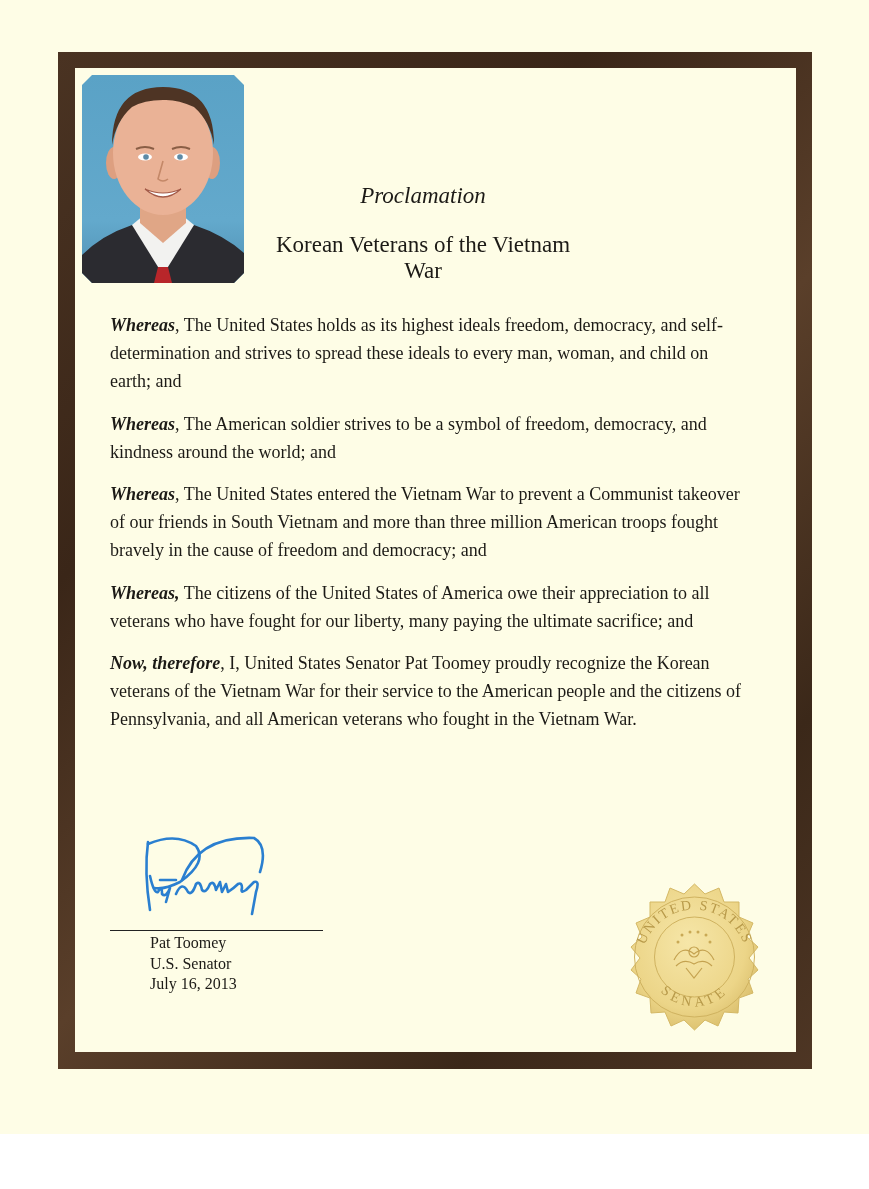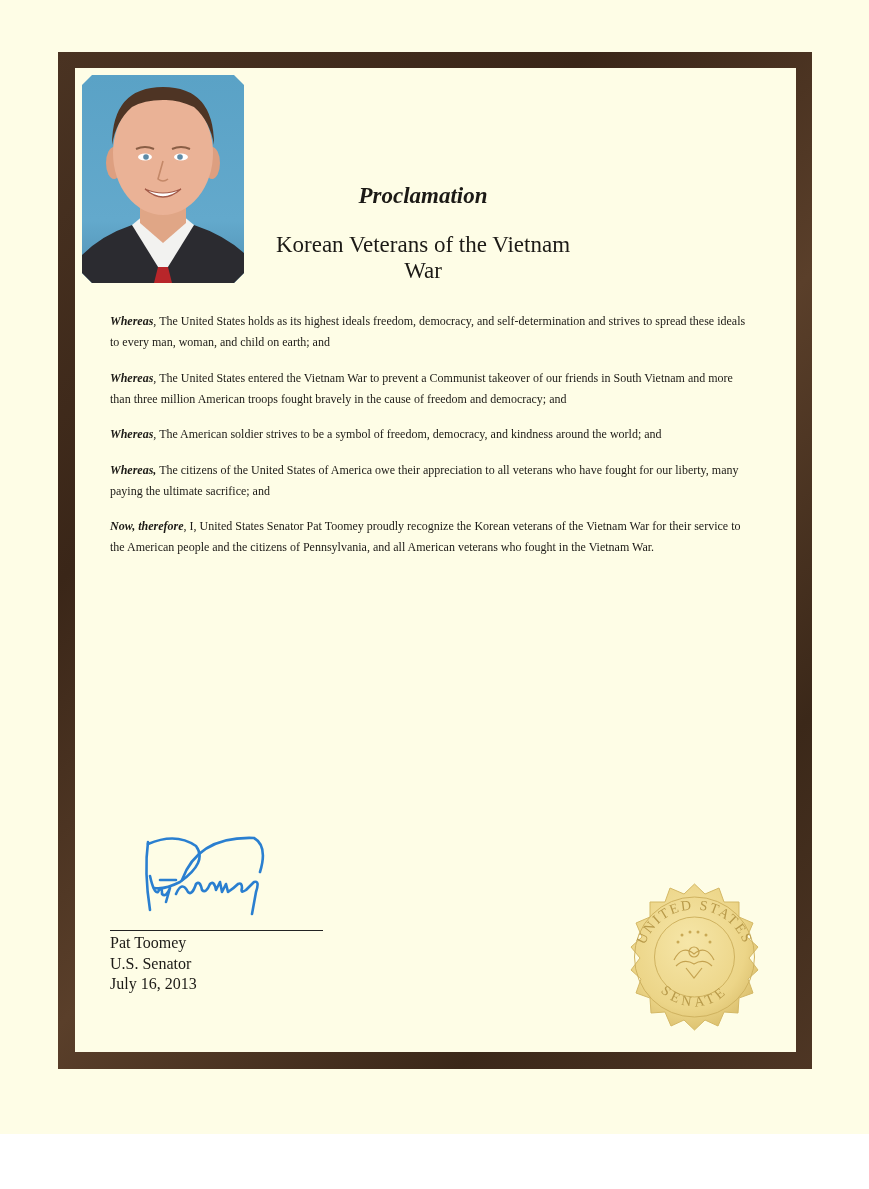--- a/index.html
+++ b/index.html
@@ -19,36 +19,36 @@
   }
   .photo {
     position: absolute; left: 82px; top: 75px; width: 162px; height: 208px;
     clip-path: polygon(10px 0, 152px 0, 162px 10px, 162px 198px, 152px 208px, 10px 208px, 0 198px, 0 10px);
     background: linear-gradient(180deg, #5aa2c6 0%, #63a9cc 70%, #4f8fb2 100%);
     overflow: hidden;
   }
   .photo svg { display: block; }
   .title {
     position: absolute; left: 270px; top: 183px; width: 306px; text-align: center;
-    font-weight: bold; font-style: italic; font-size: 23px;
+    font-weight: normal; font-style: italic; font-size: 23px;
   }
   .subtitle {
     position: absolute; left: 262px; top: 232px; width: 322px; text-align: center;
     font-size: 23px;
   }
   .body-text {
     position: absolute; left: 110px; top: 311px; width: 640px;
-    font-size: 12px; line-height: 21px;
+    font-size: 18px; line-height: 28px;
   }
   .para { margin: 0 0 14.5px 0; }
   .para b { font-style: italic; }
   .signature { position: absolute; left: 136px; top: 832px; width: 150px; height: 92px; }
   .sig-line { position: absolute; left: 110px; top: 930px; width: 213px; height: 1px; background: #222; }
   .signer { position: absolute; left: 110px; top: 933px; font-size: 16px; line-height: 20.5px; }
-  .signer div { white-space: nowrap; }
+  .signer div { white-space: nowrap; margin-left: 40px; }
   .seal { position: absolute; left: 612px; top: 880px; width: 165px; height: 165px; }
 </style>
 </head>
 <body>
 
 <div class="bottom-white"></div>
 
 <div class="frame"></div>
 <div class="sheet"></div>
 
@@ -82,22 +82,22 @@
 
     <path d="M63 114 Q81 130 99 114 Q81 122 63 114 Z" fill="#fff" stroke="#a35a48" stroke-width="1.2"></path>
   </svg>
 </div>
 
 <div class="title">Proclamation</div>
 <div class="subtitle">Korean Veterans of the Vietnam War</div>
 
 <div class="body-text">
   <p class="para"><b>Whereas</b><span>, The United States holds as its highest ideals freedom, democracy, and self-determination and strives to spread these ideals to every man, woman, and child on earth; and</span></p>
+  <p class="para"><b>Whereas</b><span>, The American soldier strives to be a symbol of freedom, democracy, and kindness around the world; and</span></p>
   <p class="para"><b>Whereas</b><span>, The United States entered the Vietnam War to prevent a Communist takeover of our friends in South Vietnam and more than three million American troops fought bravely in the cause of freedom and democracy; and</span></p>
-  <p class="para"><b>Whereas</b><span>, The American soldier strives to be a symbol of freedom, democracy, and kindness around the world; and</span></p>
   <p class="para"><b>Whereas,</b><span> The citizens of the United States of America owe their appreciation to all veterans who have fought for our liberty, many paying the ultimate sacrifice; and</span></p>
   <p class="para"><b>Now, therefore</b><span>, I, United States Senator Pat Toomey proudly recognize the Korean veterans of the Vietnam War for their service to the American people and the citizens of Pennsylvania, and all American veterans who fought in the Vietnam War.</span></p>
 </div>
 
 <div class="signature" title="Pat Toomey">
   <svg width="150" height="92" viewBox="0 0 150 92">
     <g fill="none" stroke="#2a7fd0" stroke-width="2.6" stroke-linecap="round" stroke-linejoin="round">
       <path d="M14 78 Q8 40 12 10"></path>
       <path d="M12 12 Q40 0 60 14 Q72 30 44 50 Q28 58 18 56"></path>
       <path d="M14 44 Q18 62 22 60 Q26 52 26 62 Q30 66 34 56 L30 70 M24 48 L40 48"></path>

